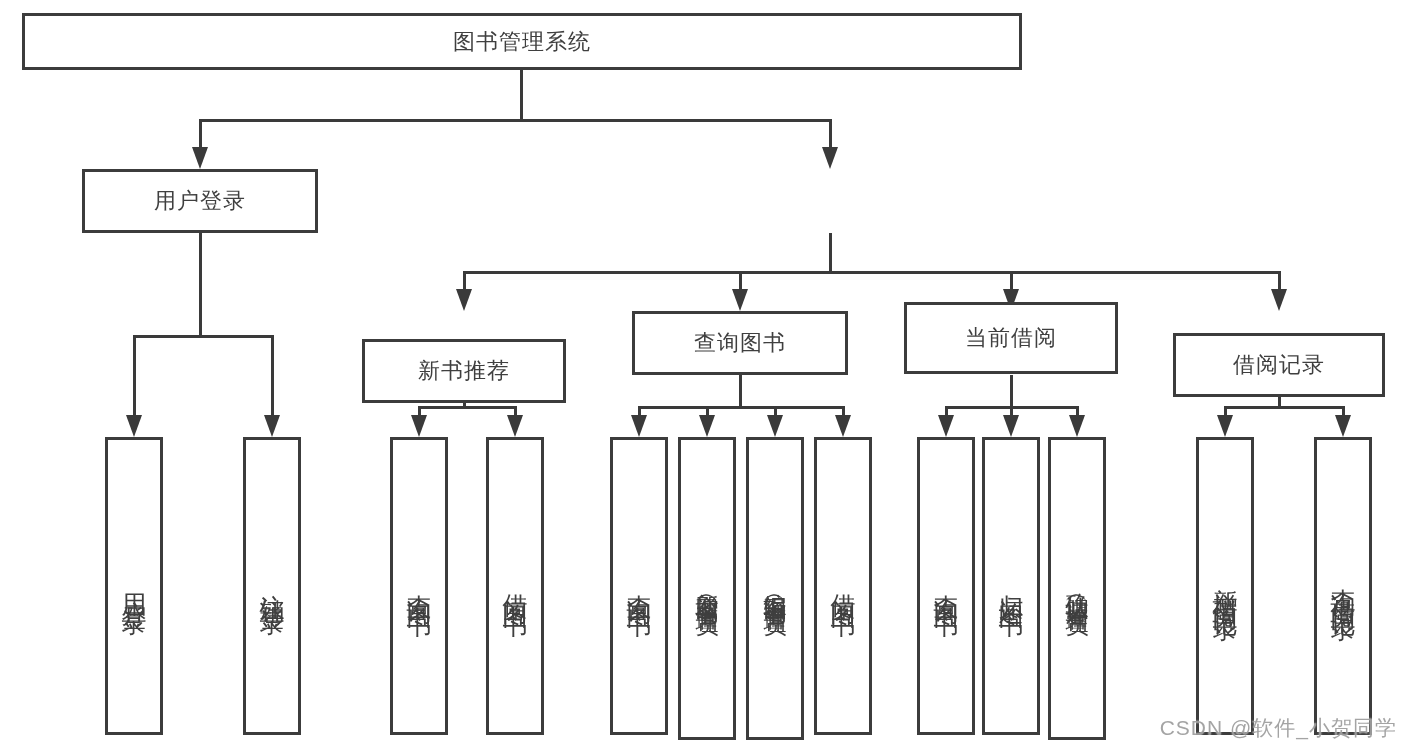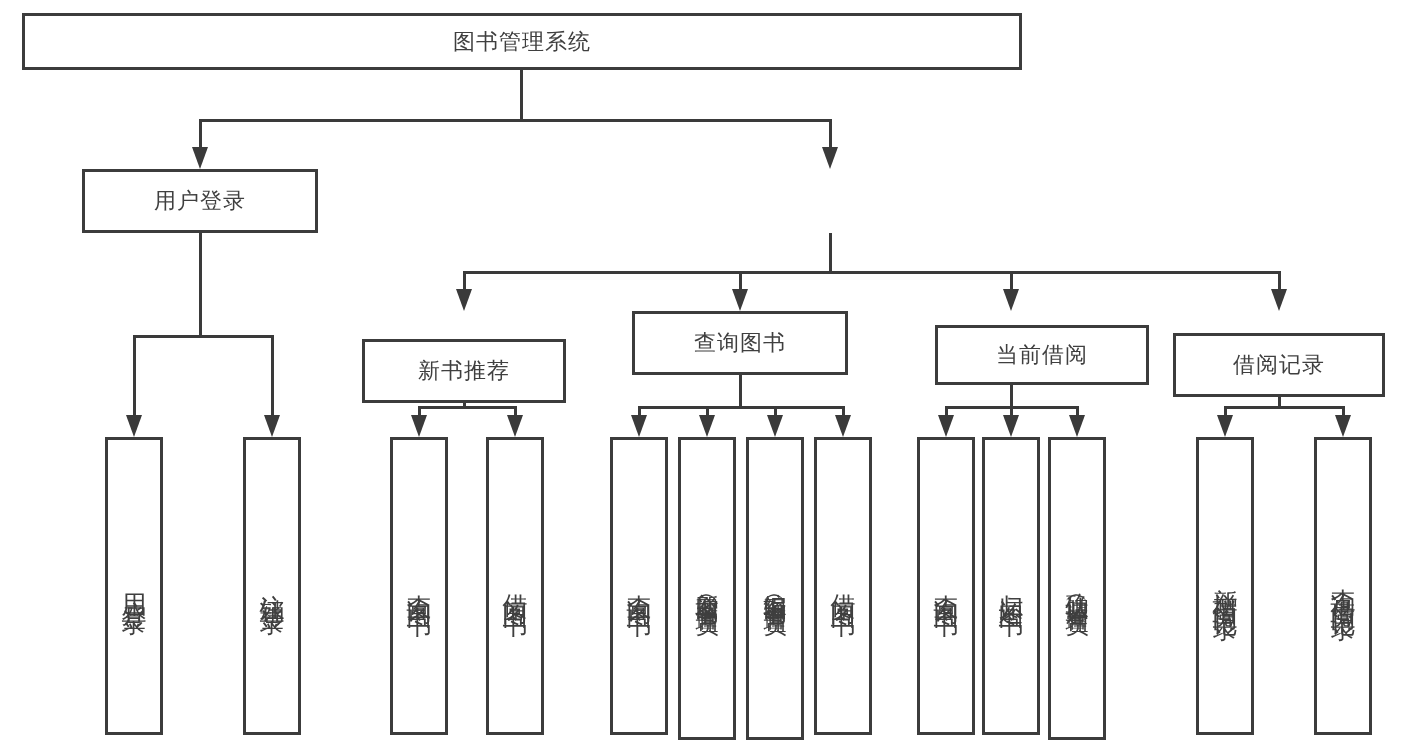--- a/index.html
+++ b/index.html
@@ -59,21 +59,21 @@
   <div class="arrow" style="left:456px;top:289px;"></div>
   <div class="vline" style="left:739px;top:271px;height:21px;"></div>
   <div class="arrow" style="left:732px;top:289px;"></div>
   <div class="vline" style="left:1010px;top:271px;height:21px;"></div>
   <div class="arrow" style="left:1003px;top:289px;"></div>
   <div class="vline" style="left:1278px;top:271px;height:21px;"></div>
   <div class="arrow" style="left:1271px;top:289px;"></div>
 
   <div class="box hbox" style="left:362px;top:311px;width:204px;height:64px;margin-top:28px;">新书推荐</div>
   <div class="box hbox" style="left:632px;top:311px;width:216px;height:64px;">查询图书</div>
-  <div class="box hbox" style="left:904px;top:325px;width:214px;height:60px;margin-left:31px;">当前借阅</div>
+  <div class="box hbox" style="left:904px;top:302px;width:214px;height:72px;">当前借阅</div>
   <div class="box hbox" style="left:1173px;top:312px;width:212px;height:64px;margin-top:21px;">借阅记录</div>
 
   <div class="vline" style="left:463px;top:375px;height:33px;"></div>
   <div class="hline" style="left:418px;top:406px;width:99px;"></div>
   <div class="vline" style="left:418px;top:406px;height:12px;"></div>
   <div class="arrow" style="left:411px;top:415px;"></div>
   <div class="vline" style="left:514px;top:406px;height:12px;"></div>
   <div class="arrow" style="left:507px;top:415px;"></div>
 
   <div class="vline" style="left:739px;top:375px;height:33px;"></div>
@@ -114,14 +114,15 @@
   <div class="box vbox dense" style="left:746px;top:437px;width:58px;height:303px;">编辑图书（管理员）</div>
   <div class="box vbox" style="left:814px;top:437px;width:58px;height:298px;">借阅图书</div>
 
   <div class="box vbox" style="left:917px;top:437px;width:58px;height:298px;">查询图书</div>
   <div class="box vbox" style="left:982px;top:437px;width:58px;height:298px;">归还图书</div>
   <div class="box vbox dense" style="left:1048px;top:437px;width:58px;height:303px;">确认归还（管理员）</div>
 
   <div class="box vbox" style="left:1196px;top:437px;width:58px;height:298px;">新增借阅记录</div>
   <div class="box vbox" style="left:1314px;top:437px;width:58px;height:298px;">查询借阅记录</div>
 
+  <div class="watermark">CSDN @软件_小贺同学</div>
 
 </div>
 
 </body></html>

